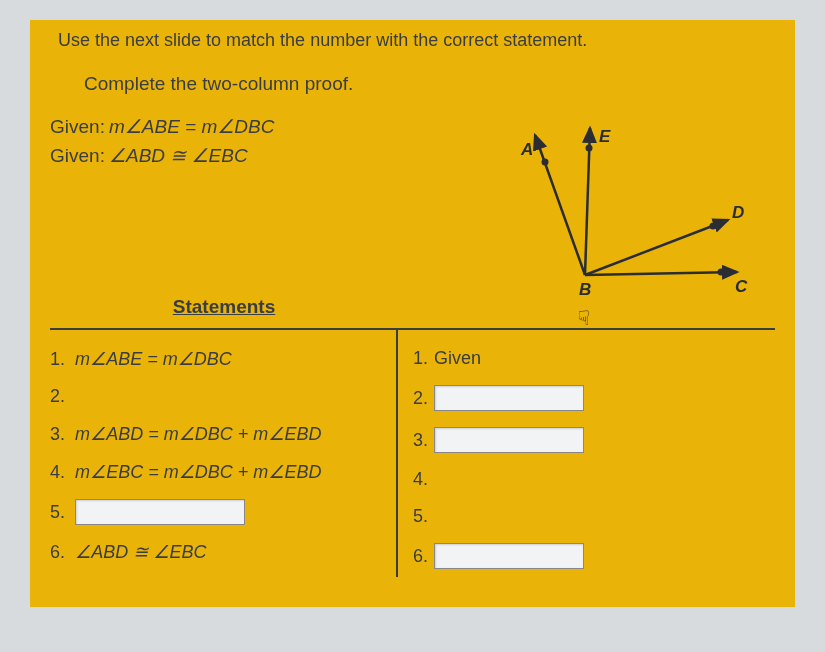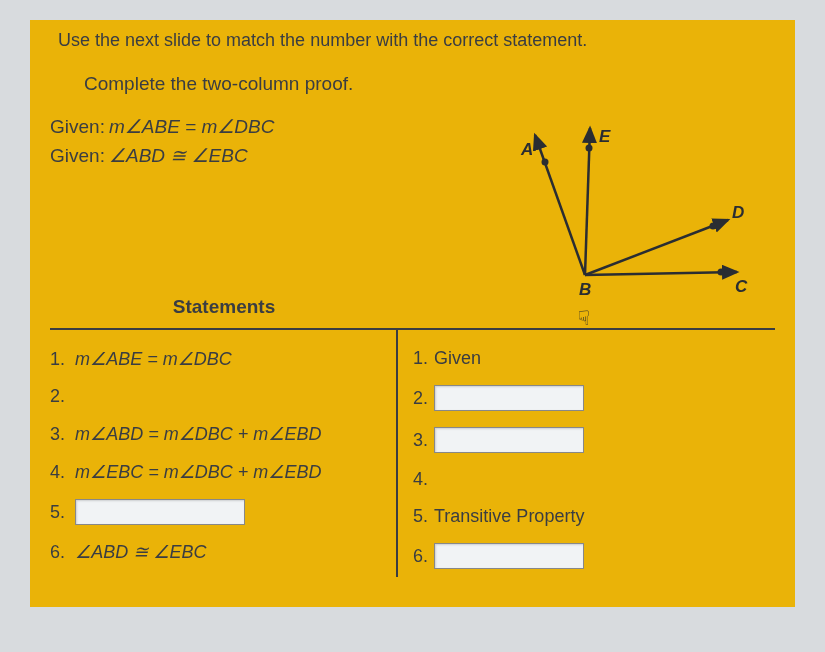--- a/index.html
+++ b/index.html
@@ -58,20 +58,21 @@
     }
     .header-row .hcell {
       flex: 1;
       text-align: center;
       font-weight: 600;
       font-size: 19px;
       padding: 6px 0 10px 0;
     }
     .header-row .hcell:first-child {
       flex: 0 0 48%;
+      text-decoration: underline;
     }
     .body-rows {
       display: flex;
     }
     .body-rows .bcol {
       padding-top: 10px;
     }
     .body-rows .bcol.left {
       flex: 0 0 48%;
       border-right: 2px solid #3a3d42;
@@ -216,21 +217,20 @@
             </div>
           <div class="rline">
               <span class="num">3.</span>
               <span class="blank small"></span>
             </div>
           <div class="rline">
               <span class="num">4.</span>
             </div>
           <div class="rline">
               <span class="num">5.</span>
-              <span>Transitive Property</span>
             </div>
           <div class="rline">
               <span class="num">6.</span>
               <span class="blank small"></span>
             </div>
         </div>
       </div>
     </div>
   </div>
 

